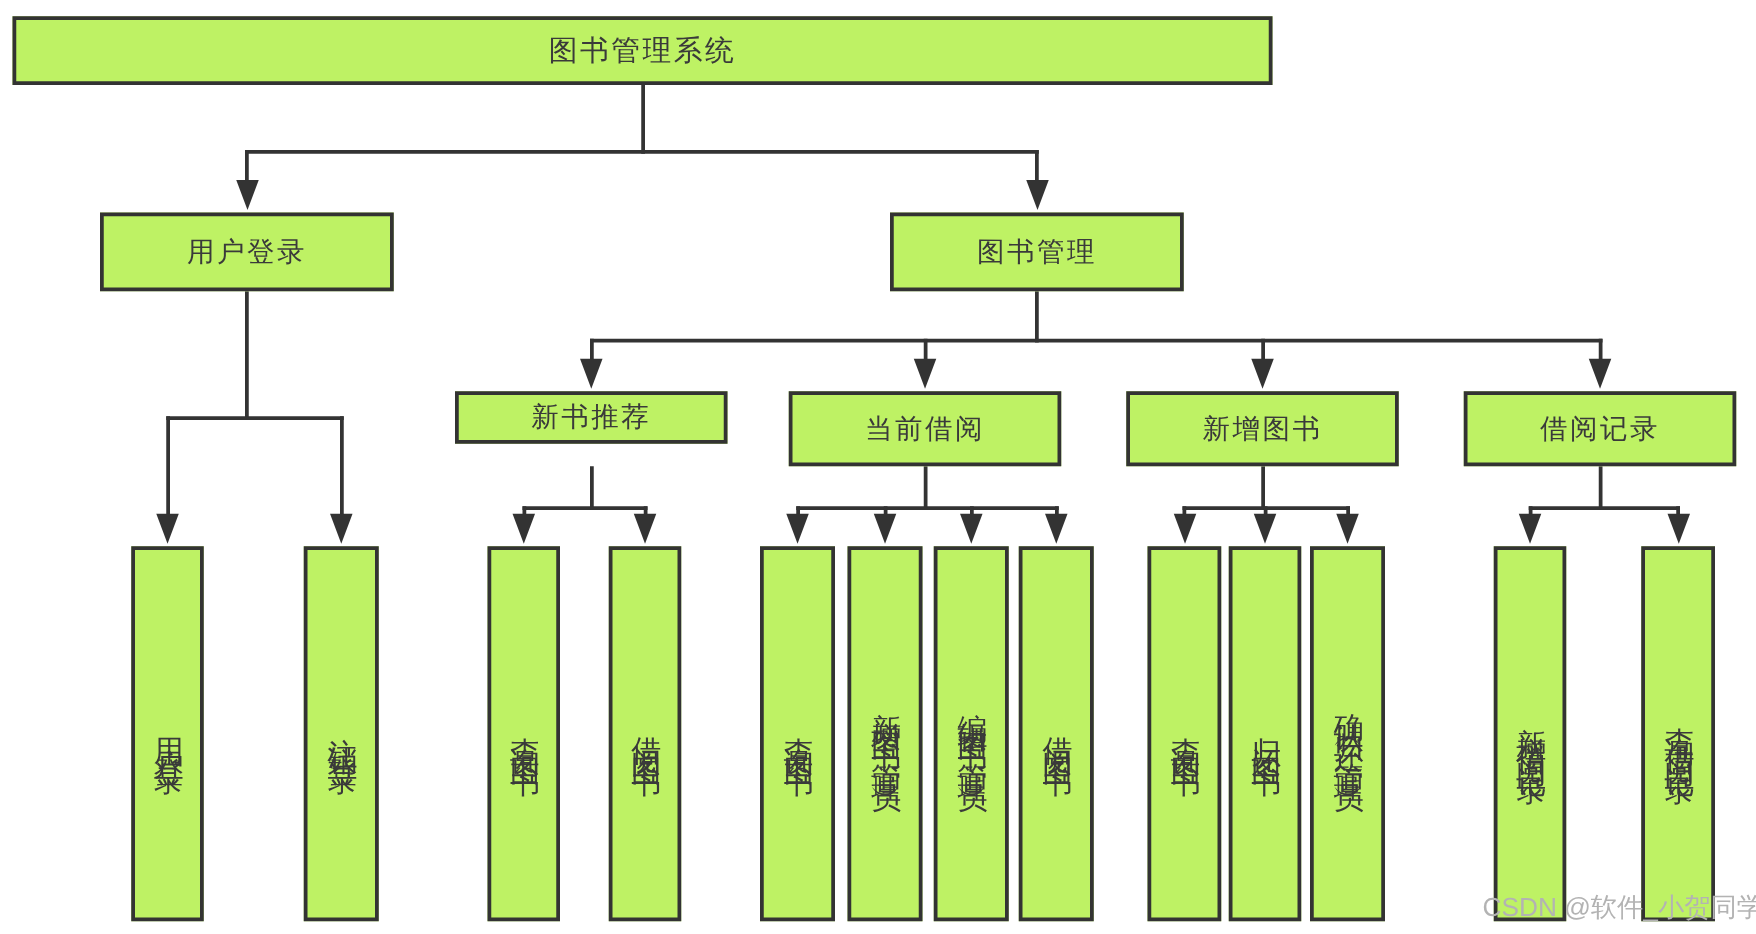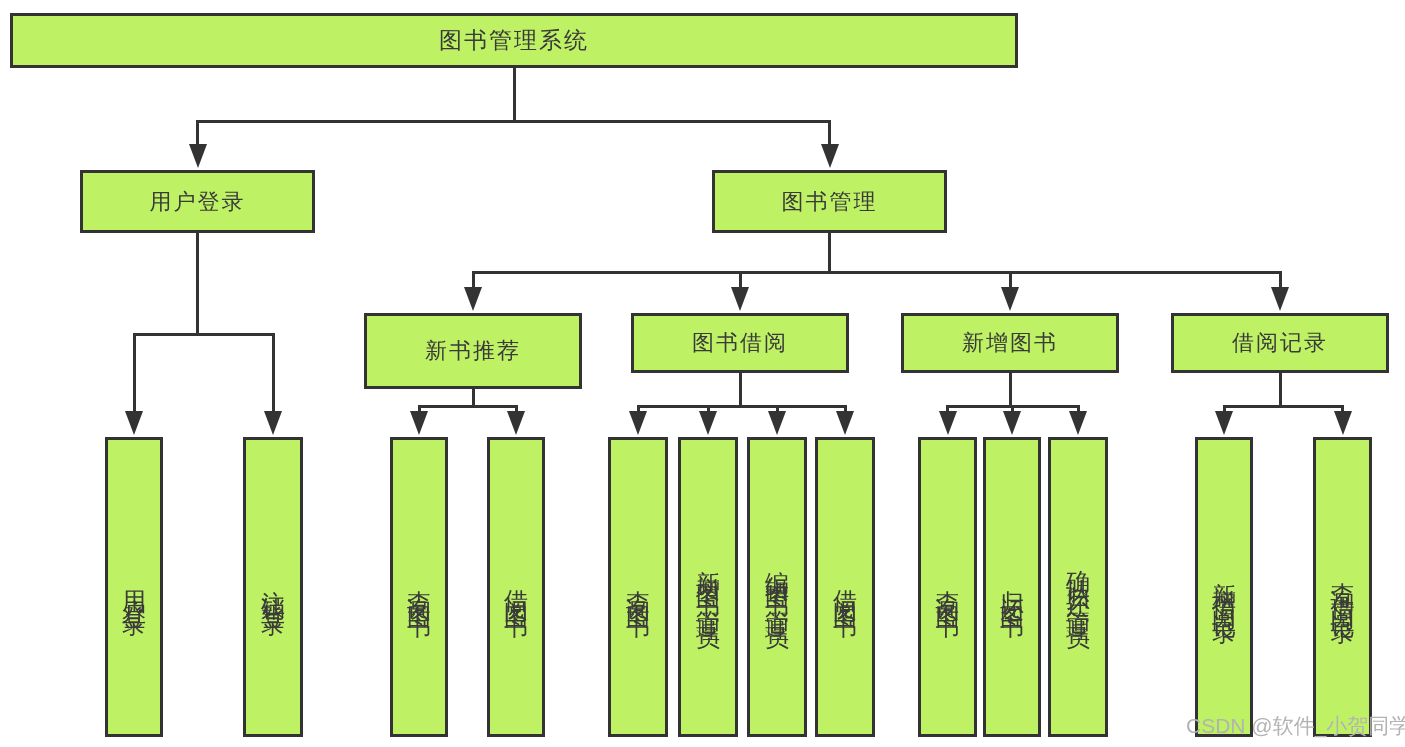--- a/index.html
+++ b/index.html
@@ -123,25 +123,25 @@
   <div id="nodes-layer">
       <div class="box root" style="left: 10px; top: 13px; width: 1008px; height: 55px;">
         <span class="label">图书管理系统</span>
       </div>
       <div class="box h" style="left: 80px; top: 170px; width: 235px; height: 63px;">
         <span class="label">用户登录</span>
       </div>
       <div class="box h" style="left: 712px; top: 170px; width: 235px; height: 63px;">
         <span class="label">图书管理</span>
       </div>
-      <div class="box h" style="left: 364px; top: 313px; width: 218px; height: 76px;">
+      <div class="box h" style="left: 364px; top: 313px; width: 218px; height: 42px;">
         <span class="label">新书推荐</span>
       </div>
       <div class="box h" style="left: 631px; top: 313px; width: 218px; height: 60px;">
-        <span class="label">图书借阅</span>
+        <span class="label">当前借阅</span>
       </div>
       <div class="box h" style="left: 901px; top: 313px; width: 218px; height: 60px;">
         <span class="label">新增图书</span>
       </div>
       <div class="box h" style="left: 1171px; top: 313px; width: 218px; height: 60px;">
         <span class="label">借阅记录</span>
       </div>
       <div class="box v" style="left: 105px; top: 437px; width: 58px; height: 300px;">
         <span class="label">用户登录</span>
       </div>

